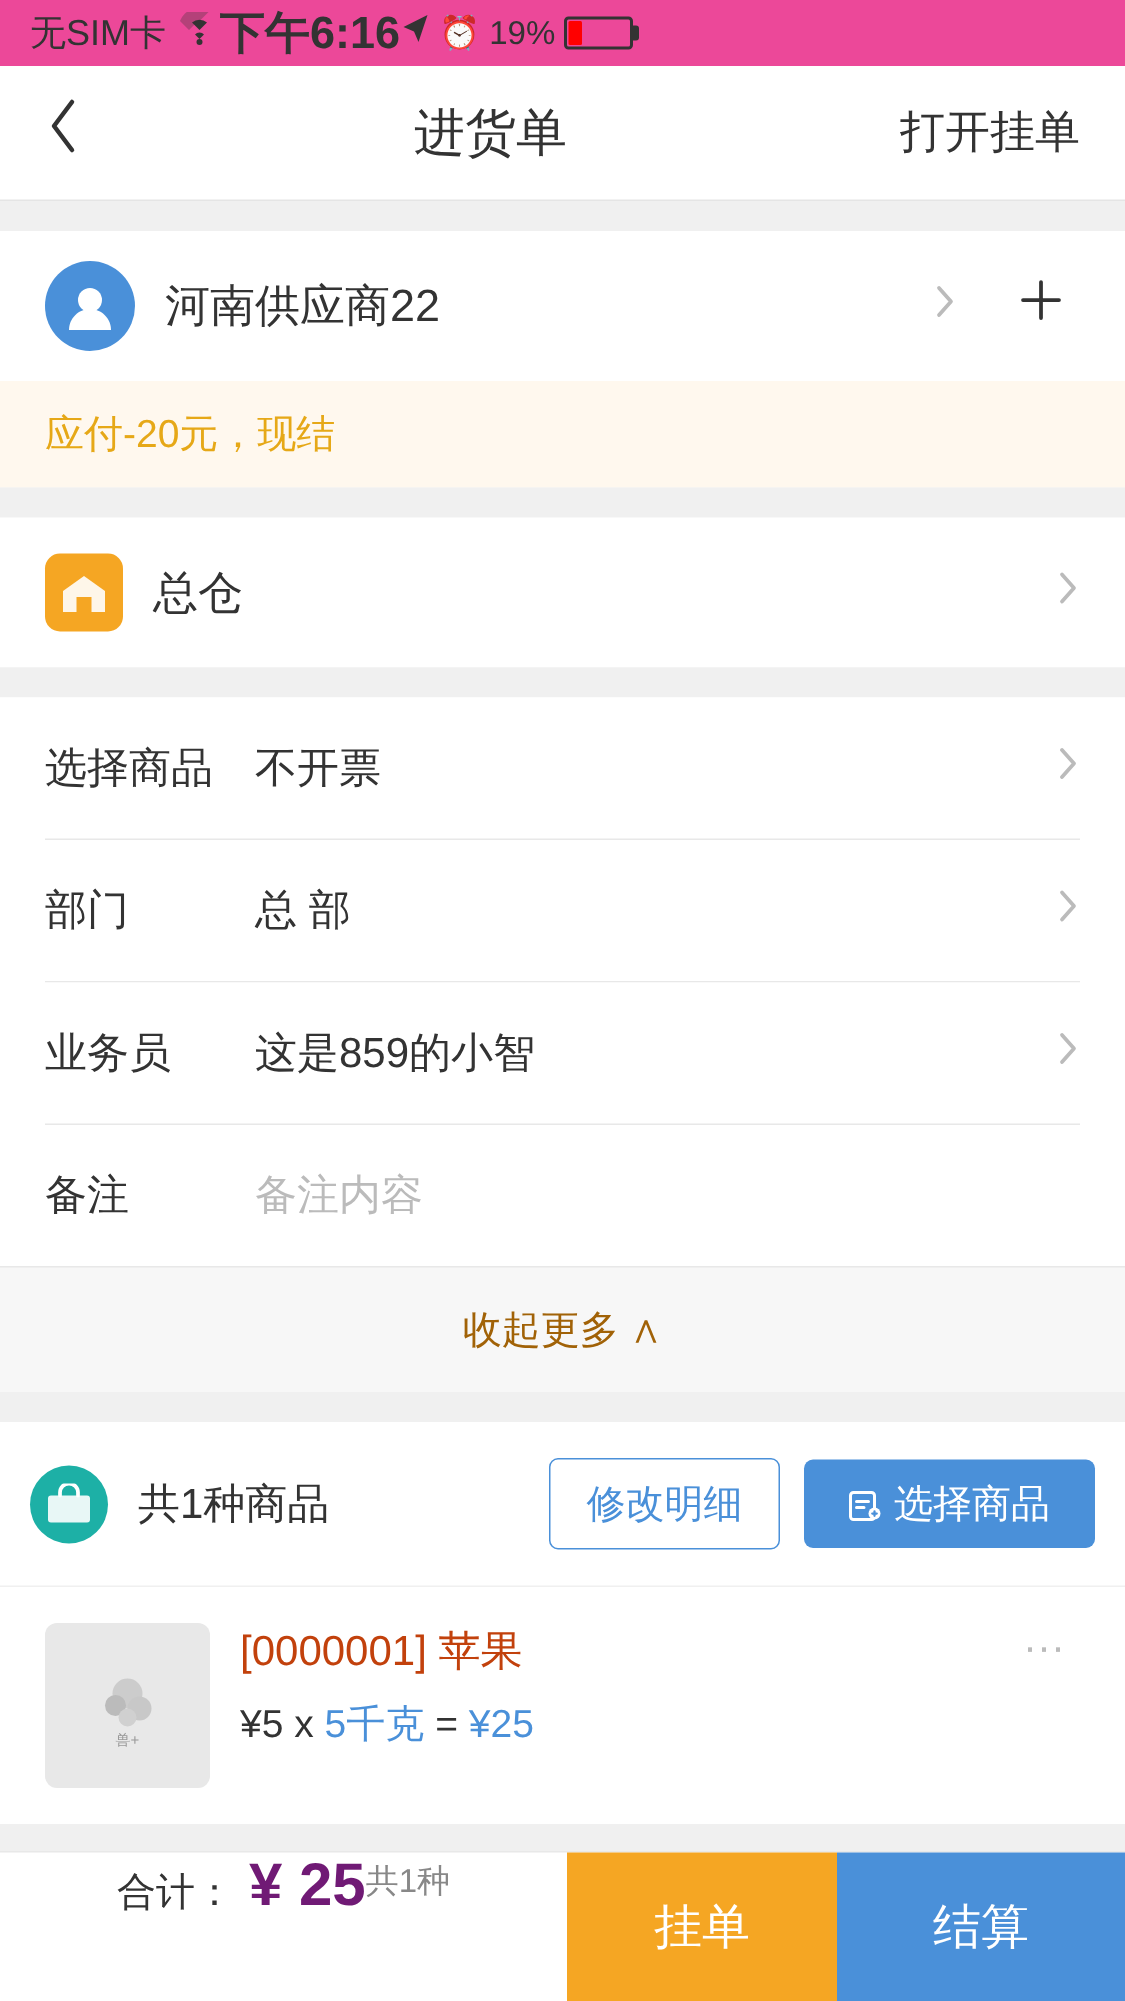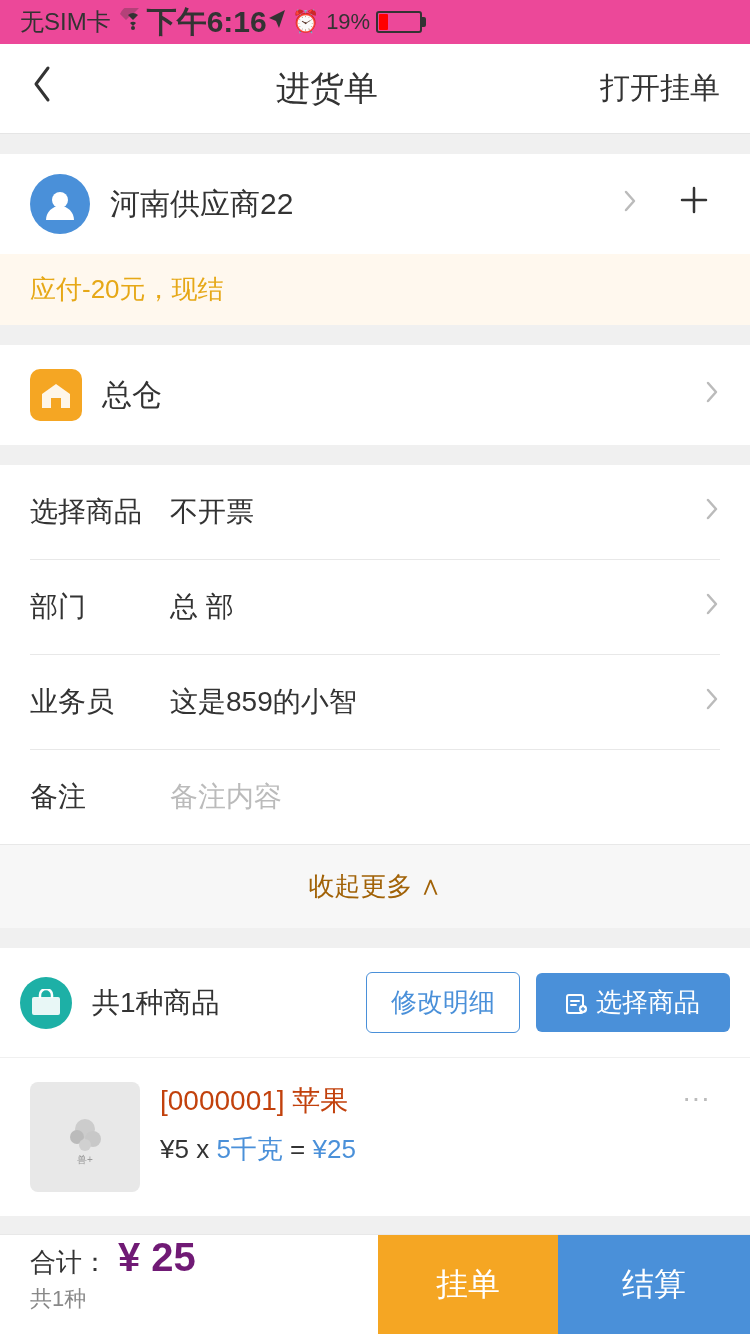--- a/index.html
+++ b/index.html
@@ -297,21 +297,22 @@
       width: 750px;
       height: 100px;
       display: flex;
       align-items: stretch;
       background: #fff;
       border-top: 1px solid #e8e8e8;
     }
     .bottom-total {
       flex: 1;
       display: flex;
-      flex-direction: column;
+      flex-direction: row;
+      justify-content: center;
       padding: 0 30px;
       border-radius: 10px;
     }
     .bottom-total-row {
       display: flex;
       align-items: baseline;
       gap: 10px;
     }
     .bottom-total-label {
       font-size: 26px;

